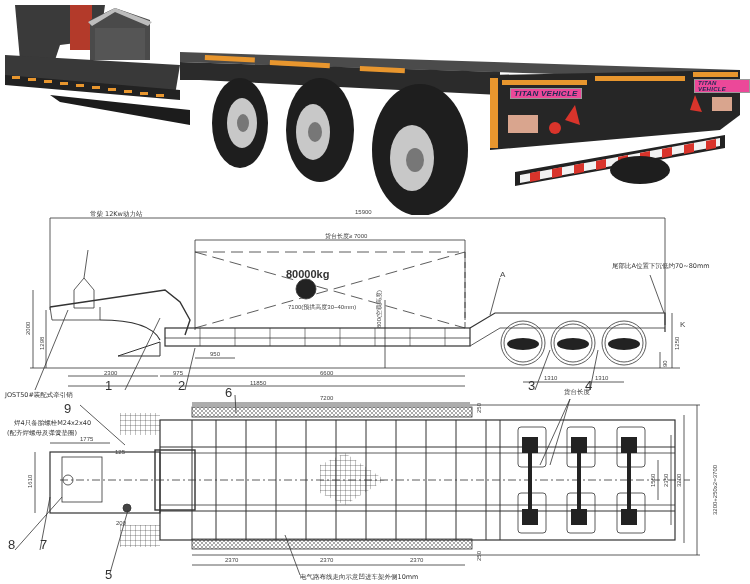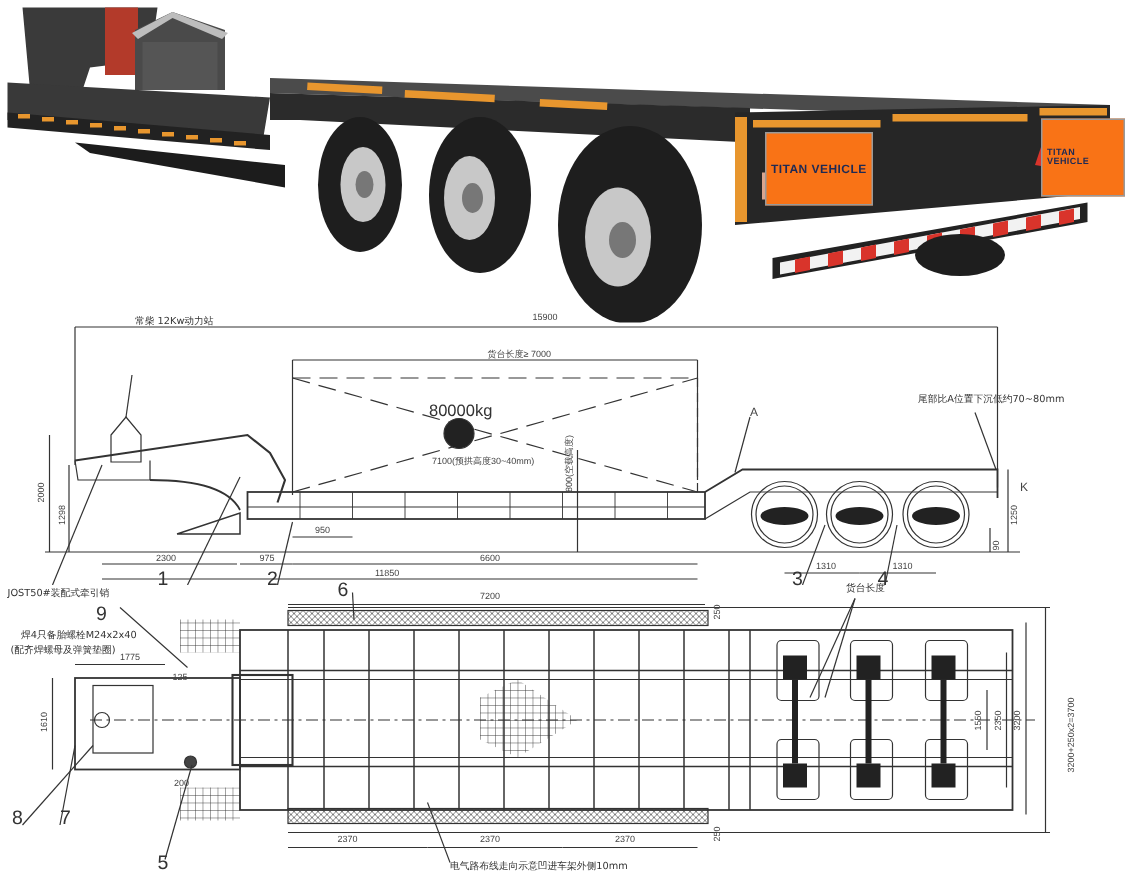--- a/index.html
+++ b/index.html
@@ -2,23 +2,23 @@
 <html><head>
 <meta charset="utf-8">
 <style>
   html,body{margin:0;padding:0;background:#fff;}
   body{width:750px;height:584px;position:relative;overflow:hidden;font-family:"DejaVu Sans",sans-serif;}
   .abs{position:absolute;}
   .dim{position:absolute;font-size:6px;color:#444;white-space:nowrap;font-family:"Liberation Sans",sans-serif;}
   .dimv{position:absolute;font-size:6px;color:#444;white-space:nowrap;transform:rotate(-90deg);transform-origin:left top;font-family:"Liberation Sans",sans-serif;}
   .note{position:absolute;font-size:6.5px;color:#333;white-space:nowrap;font-family:"DejaVu Sans",sans-serif;}
   .callout{position:absolute;font-size:13px;color:#333;font-family:"Liberation Sans",sans-serif;}
-  .load{position:absolute;font-size:11px;color:#333;font-family:"Liberation Sans",sans-serif;}
+  .load{position:absolute;font-size:11px;color:#333;font-family:"Liberation Sans",sans-serif;font-weight:bold;}
   svg{position:absolute;left:0;top:0;}
-  .brand{position:absolute;font-size:8px;font-weight:bold;color:#1e2a55;background:#f97316;padding:19px 3px;border:1px solid #999;letter-spacing:0.3px;font-family:"Liberation Sans",sans-serif;}
+  .brand{position:absolute;font-size:8px;font-weight:bold;color:#1e2a55;background:#ec4899;padding:0 3px;border:1px solid #999;letter-spacing:0.3px;font-family:"Liberation Sans",sans-serif;font-style:italic;}
 </style>
 </head>
 <body>
 
 <div class="abs" style="left:0;top:0;width:750px;height:215px;">
   <svg width="750" height="215" viewBox="0 0 750 215">
 
     <polygon points="15,5 105,5 100,40 60,45 55,60 20,60" fill="#3a3a3a"></polygon>
     <rect x="70" y="5" width="22" height="45" fill="#b33a2a"></rect>
 

